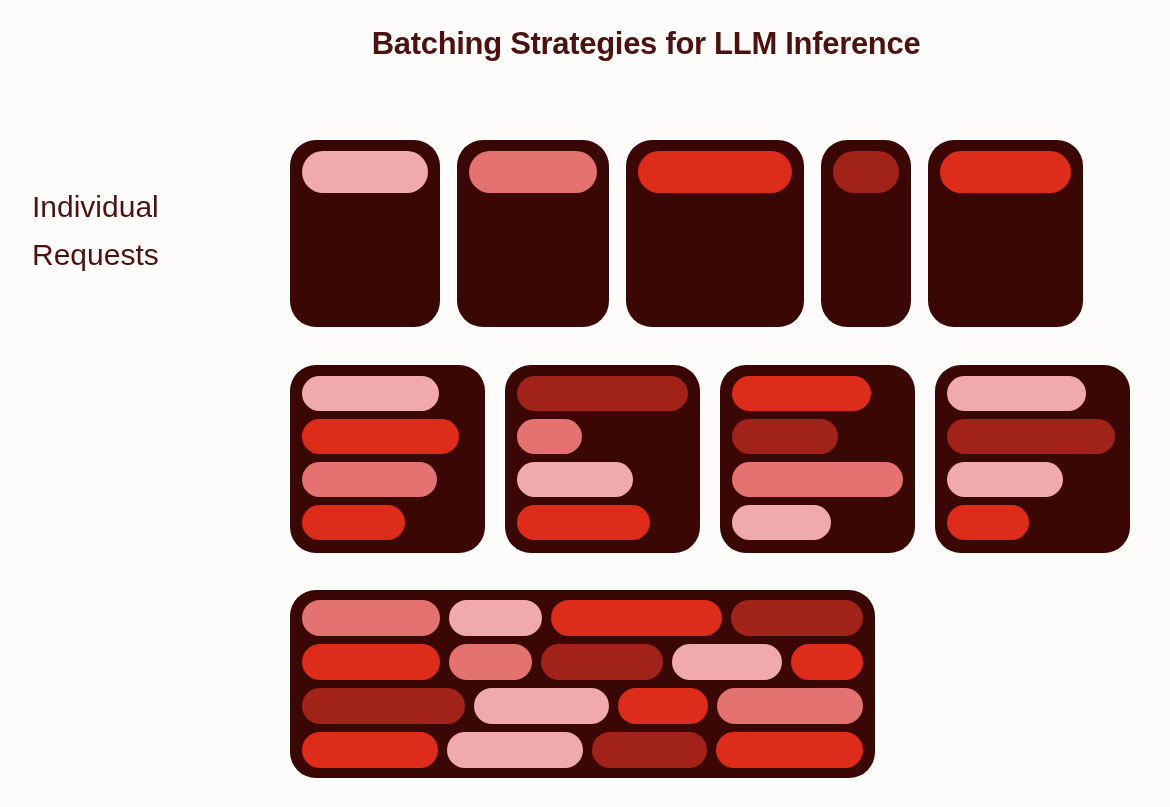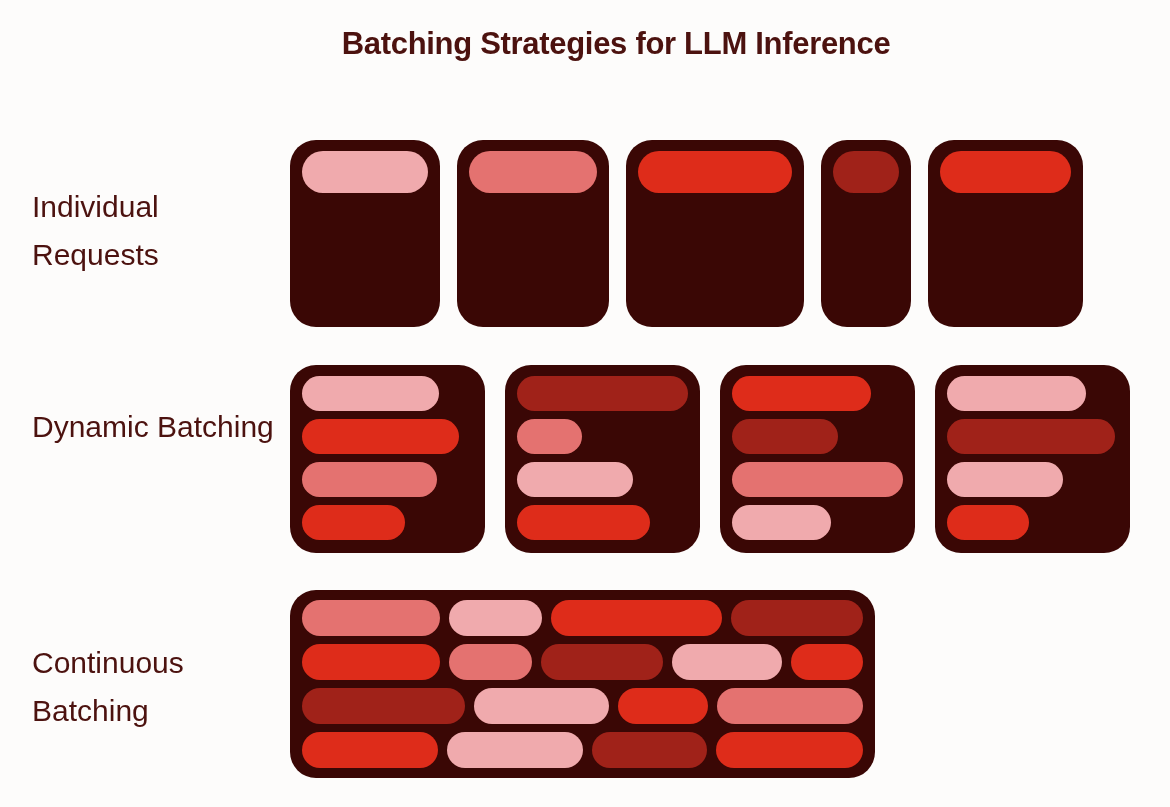--- a/index.html
+++ b/index.html
@@ -5,21 +5,21 @@
   :root{
     --pg:#FDFCFB; --box:#3A0705; --txt:#4C120F;
     --pink:#F0AAAD; --salmon:#E47270; --red:#DE2C1A; --dark:#A02219;
   }
   html,body{margin:0;padding:0;background:var(--pg);}
   .page{
     position:relative;width:1170px;height:807px;background:var(--pg);
     font-family:"Liberation Sans", sans-serif;overflow:hidden;
   }
   .title{
-    position:absolute;top:26px;left:616px;transform:translateX(-50%);
+    position:absolute;top:26px;left:646px;transform:translateX(-50%);
     margin:0;white-space:nowrap;font-size:31px;font-weight:700;
     color:var(--txt);letter-spacing:-0.3px;
   }
   .row-label{
     position:absolute;left:32px;width:250px;
     font-size:30px;font-weight:400;color:var(--txt);line-height:48px;
   }
   #label0{top:183px}
   #label1{top:403px}
   #label2{top:639px}
@@ -63,21 +63,20 @@
         <div class="pill p-red" style="width: 100%;"></div>
       </div>
       <div class="box" style="width: 90px;">
         <div class="pill p-dark" style="width: 100%;"></div>
       </div>
       <div class="box" style="width: 155px;">
         <div class="pill p-red" style="width: 100%;"></div>
       </div>
     </div>
 
-  <div class="row-label" id="label1">Dynamic Batching</div>
   <div class="boxes" id="boxes1">
       <div class="box" style="width: 195px;">
         <div class="pill p-pink" style="width: 80%;"></div>
         <div class="pill p-red" style="width: 92%;"></div>
         <div class="pill p-salmon" style="width: 79%;"></div>
         <div class="pill p-red" style="width: 60%;"></div>
       </div>
       <div class="box" style="width: 195px;">
         <div class="pill p-dark" style="width: 100%;"></div>
         <div class="pill p-salmon" style="width: 38%;"></div>
@@ -91,21 +90,20 @@
         <div class="pill p-pink" style="width: 58%;"></div>
       </div>
       <div class="box" style="width: 195px;">
         <div class="pill p-pink" style="width: 81%;"></div>
         <div class="pill p-dark" style="width: 98%;"></div>
         <div class="pill p-pink" style="width: 68%;"></div>
         <div class="pill p-red" style="width: 48%;"></div>
       </div>
     </div>
 
-  <div class="row-label" id="label2">Continuous Batching</div>
   <div class="boxes" id="boxes2">
       <div class="wide-box" style="width: 585px;">
         <div class="prow">
           <div class="pill p-salmon" style="flex-grow: 25;"></div>
           <div class="pill p-pink" style="flex-grow: 17;"></div>
           <div class="pill p-red" style="flex-grow: 31;"></div>
           <div class="pill p-dark" style="flex-grow: 24;"></div>
         </div>
         <div class="prow">
           <div class="pill p-red" style="flex-grow: 25;"></div>

